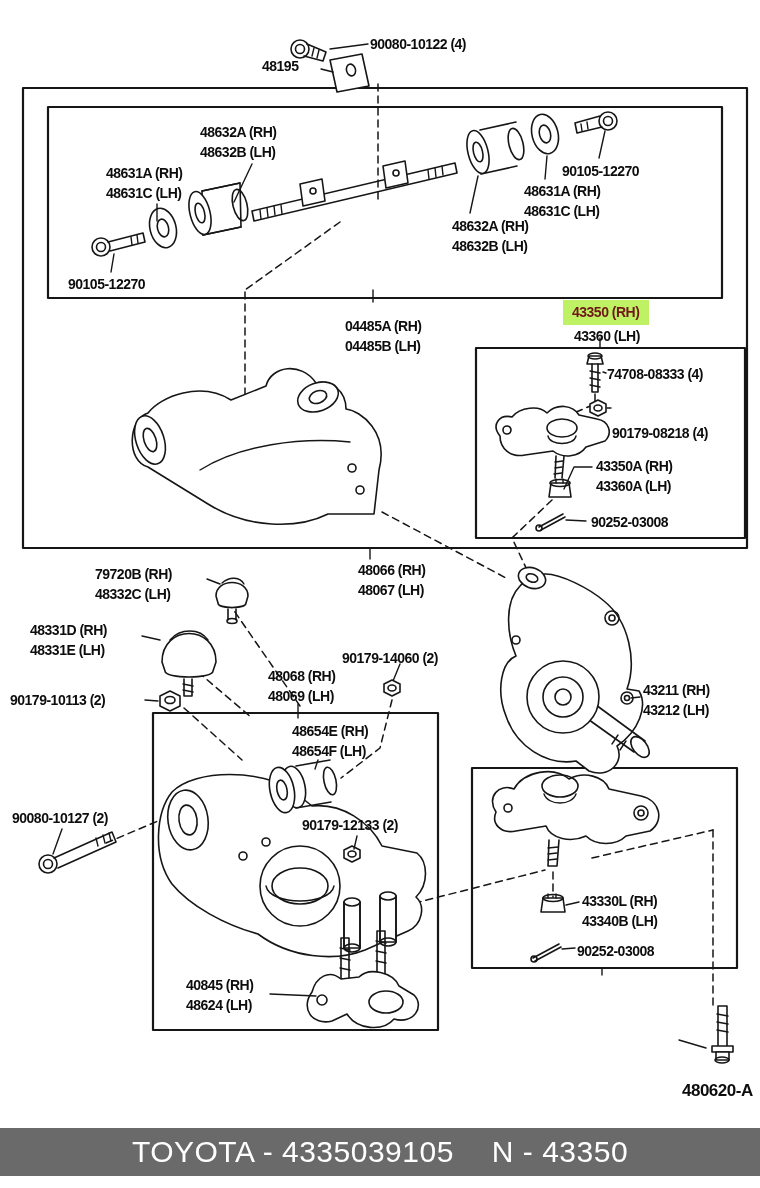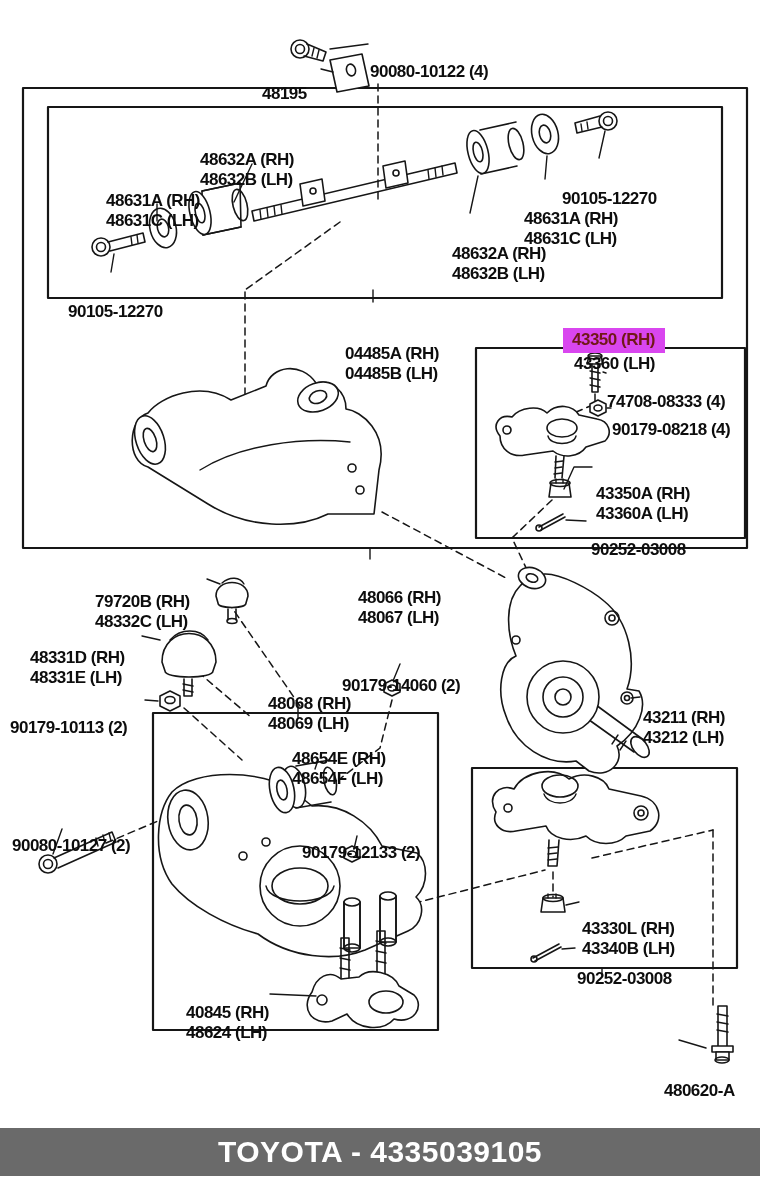--- a/index.html
+++ b/index.html
@@ -4,28 +4,28 @@
 <style>
   html,body{margin:0;padding:0;background:#fff;}
   #stage{position:relative;width:760px;height:1188px;background:#fff;overflow:hidden;
          font-family:"Liberation Sans",sans-serif;}
   #art{position:absolute;left:0;top:0;}
   #art *{stroke:#161616;fill:none;stroke-width:1.6;stroke-linecap:round;stroke-linejoin:round;}
   #art .box{stroke-width:2.2;}
   #art .dash{stroke-dasharray:7 5;stroke-width:1.5;}
   #art .ld{stroke-width:1.4;}
   #art .wf{fill:#ffffff;}
-  .lbl{position:absolute;font-weight:bold;font-size:17px;line-height:20px;
-       letter-spacing:-0.5px;color:#0d0d0d;white-space:nowrap;margin-top:28px;}
+  .lbl{position:absolute;font-weight:bold;font-size:14px;line-height:20px;
+       letter-spacing:-0.5px;color:#0d0d0d;white-space:nowrap;}
   .lbl span{display:block;}
-  .hl{background:#d946ef;color:#701818;padding:2px 10px 3px 9px;}
-  .ref{position:absolute;font-weight:bold;font-size:17px;letter-spacing:-0.5px;color:#0d0d0d;}
+  .hl{background:#bef264;color:#701818;padding:2px 10px 3px 9px;}
+  .ref{position:absolute;font-weight:bold;font-size:17px;letter-spacing:-0.5px;color:#0d0d0d;margin-left:18px;}
   .footer{position:absolute;left:0;top:1128px;width:760px;height:48px;background:#6a6a6a;
           display:flex;align-items:center;justify-content:center;gap:38px;
-          color:#ffffff;font-size:30px;letter-spacing:0.5px;font-weight:bold;}
+          color:#ffffff;font-size:30px;letter-spacing:0.5px;}
 </style>
 </head>
 <body>
 
 <div id="stage">
 
 <svg id="art" width="760" height="1128" viewBox="0 0 760 1128">
 
   <g>
     <rect class="box" x="23" y="88" width="724" height="460"></rect>
@@ -309,21 +309,21 @@
 <div class="lbl" style="left:563px;top:300px">
       <span class="hl">43350 (RH)</span>
     </div>
 <div class="lbl" style="left:574px;top:326px">
       <span>43360 (LH)</span>
     </div>
 
 <div class="lbl" style="left:607px;top:364px">
       <span>74708-08333 (4)</span>
     </div>
-<div class="lbl" style="left:612px;top:392px">
+<div class="lbl" style="left:612px;top:423px">
       <span>90179-08218 (4)</span>
     </div>
 <div class="lbl" style="left:596px;top:456px">
       <span>43350A (RH)</span>
       <span>43360A (LH)</span>
     </div>
 <div class="lbl" style="left:591px;top:512px">
       <span>90252-03008</span>
     </div>
 
@@ -375,15 +375,16 @@
       <span>43340B (LH)</span>
     </div>
 <div class="lbl" style="left:577px;top:941px">
       <span>90252-03008</span>
     </div>
 
 <div class="ref" style="left:664px;top:1081px">480620-A</div>
 
 <div class="footer">
   <span>TOYOTA - 4335039105</span>
+  <span>N - 43350</span>
 </div>
 
 </div>
 
 </body></html>

